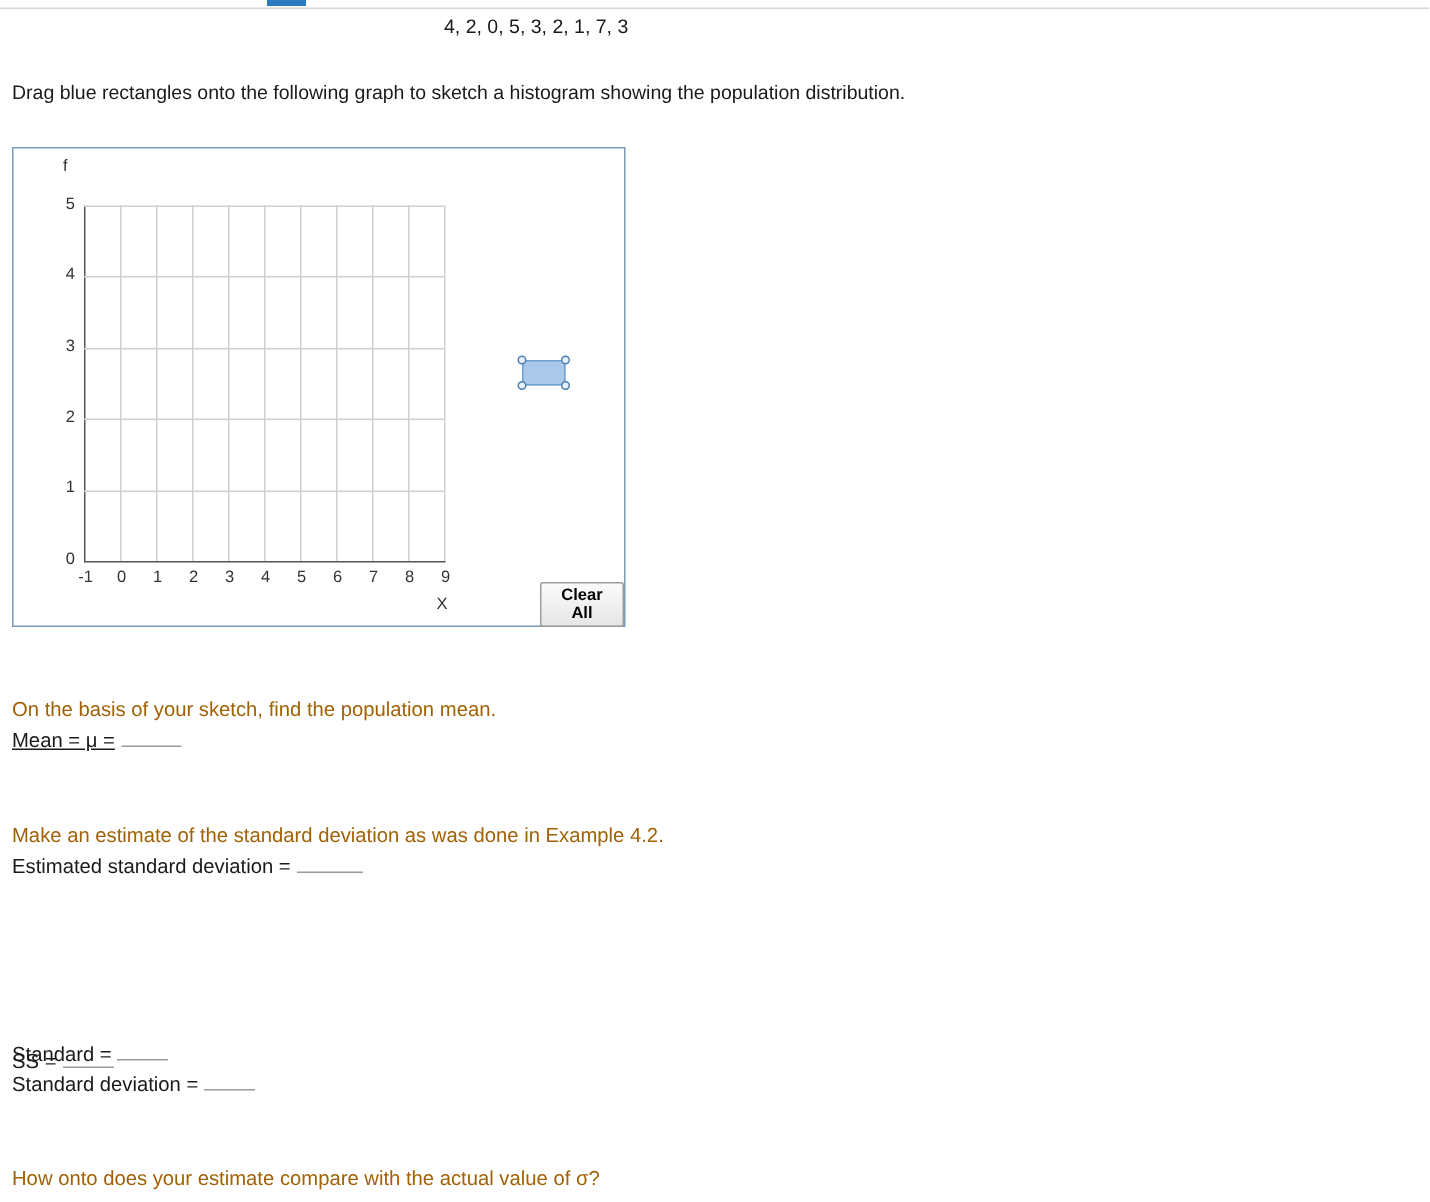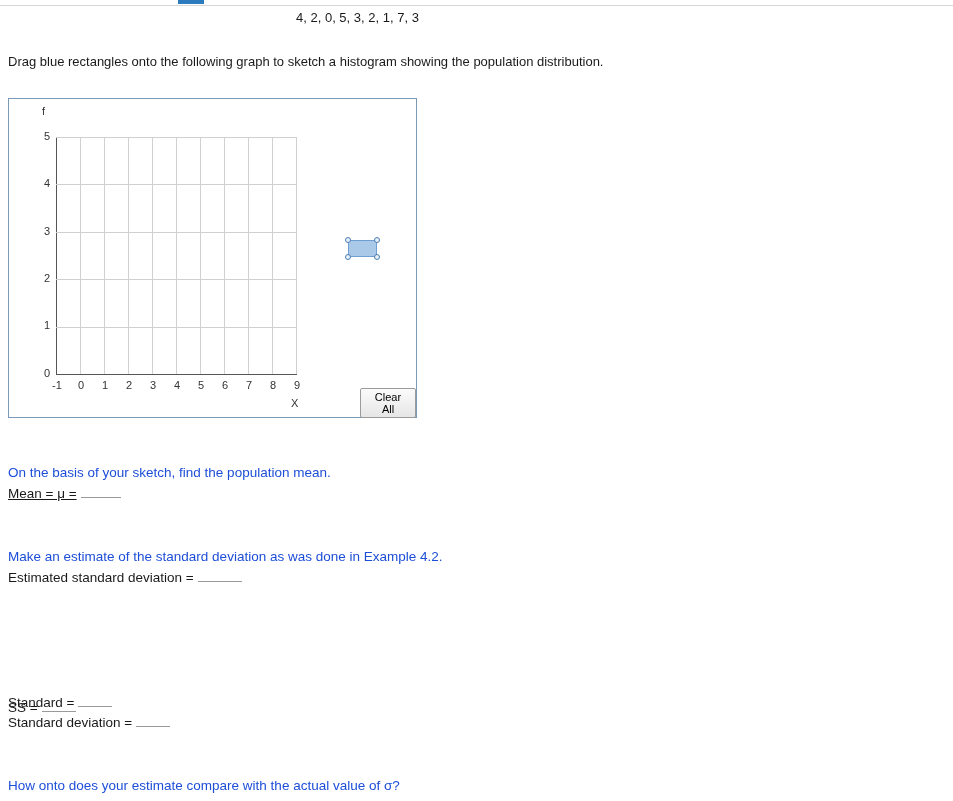--- a/index.html
+++ b/index.html
@@ -165,24 +165,25 @@
     left: 351px;
     top: 289px;
     padding: 2px 8px;
     font-size: 11px;
     font-family: "Liberation Sans", sans-serif;
     color: #000;
     background: linear-gradient(#fbfbfb, #e6e6e6);
     border: 1px solid #9b9b9b;
     border-radius: 2px;
     cursor: pointer;
-  }
-
-  
-  .q { position: absolute; left: 8px; font-size: 13.5px; color: #1d4ed8; white-space: nowrap; }
+    font-weight: bold;
+  }
+
+  
+  .q { position: absolute; left: 8px; font-size: 13.5px; color: #a16207; white-space: nowrap; }
   .answer-row { position: absolute; left: 8px; font-size: 13.5px; color: #1a1a1a; white-space: nowrap; display: flex; align-items: baseline; }
   .blank {
     display: inline-block;
     border-bottom: 1px solid #9a9a9a;
     height: 13px;
     margin-left: 4px;
   }
   .blank-sm { width: 34px; }
   .blank-md { width: 40px; }
   .blank-lg { width: 44px; }

